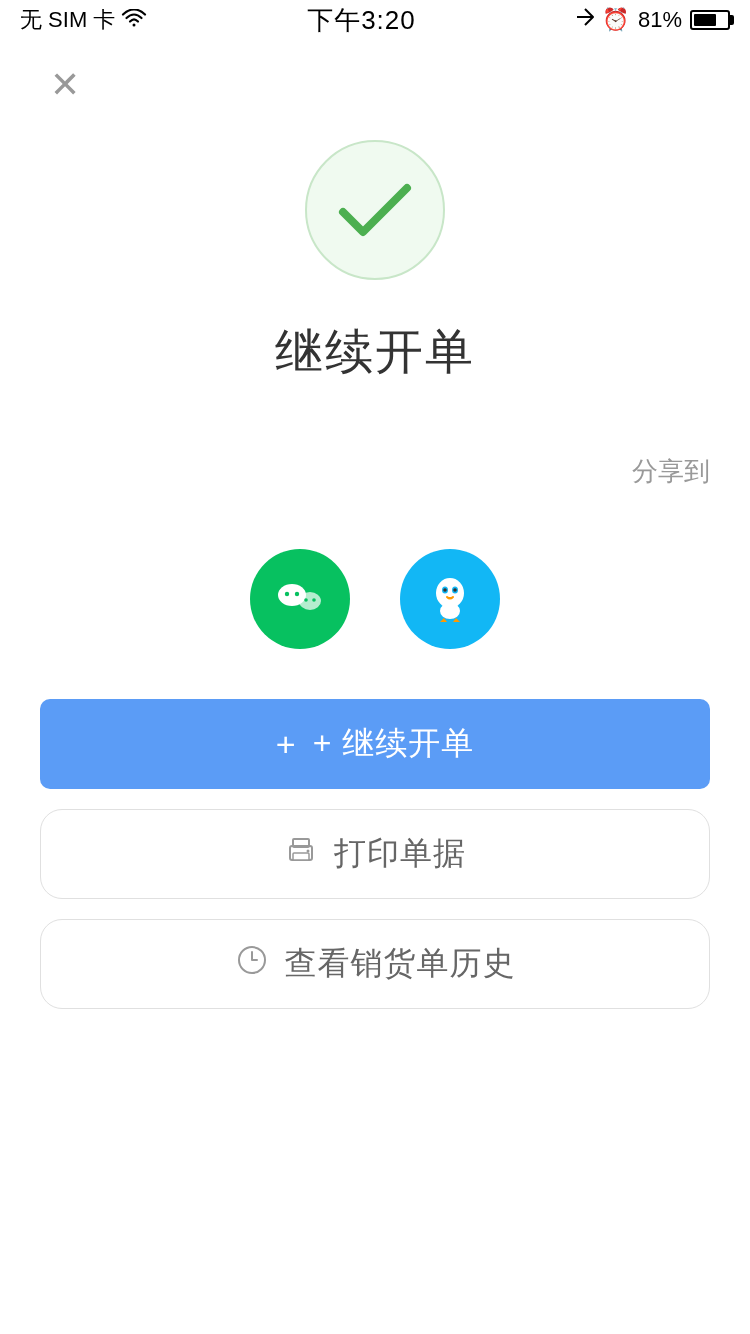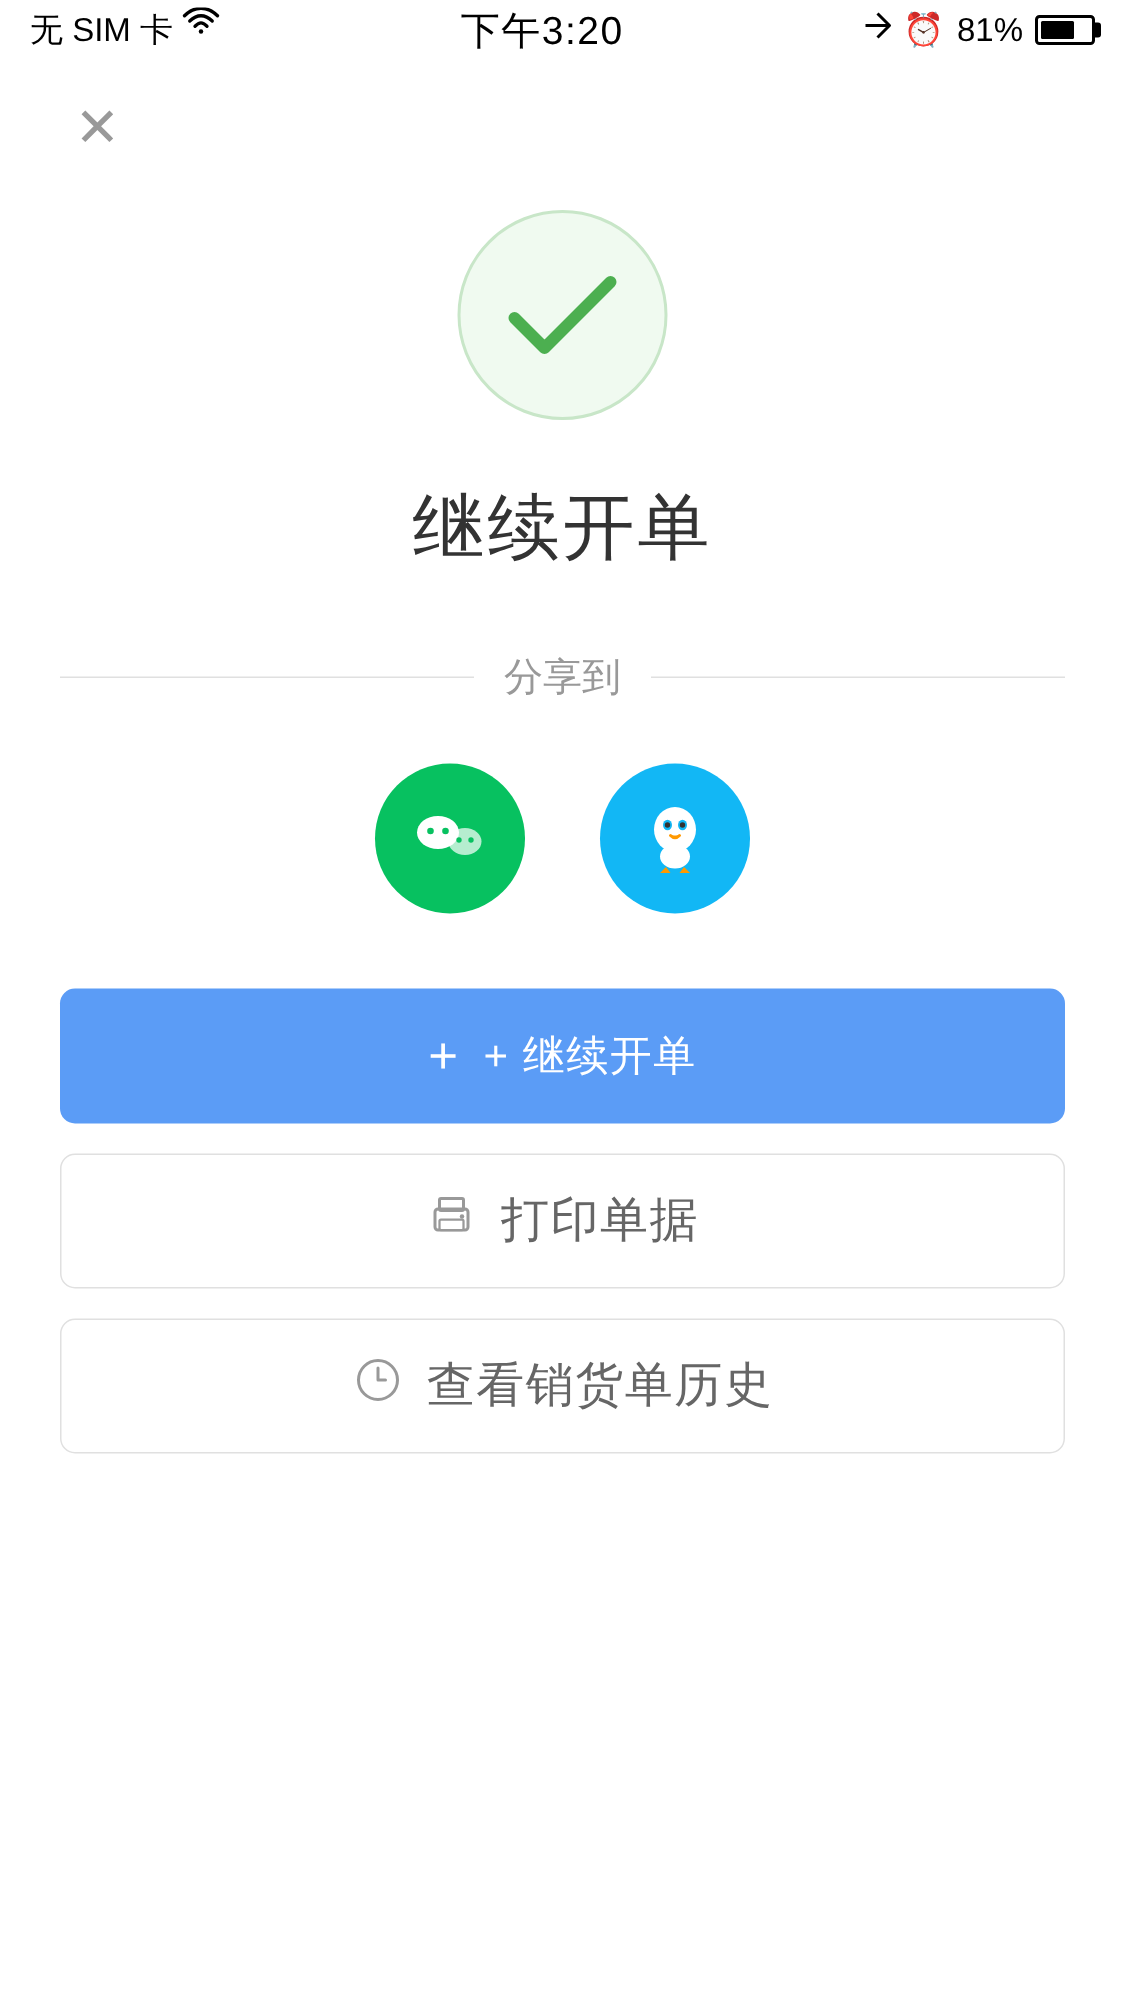--- a/index.html
+++ b/index.html
@@ -27,21 +27,21 @@
       align-items: center;
       justify-content: space-between;
       padding: 0 20px;
       font-size: 24px;
       font-weight: 500;
       color: #000;
     }
 
     .status-left {
       display: flex;
-      align-items: flex-start;
+      align-items: flex-end;
       gap: 5px;
       font-size: 22px;
     }
 
     .status-center {
       font-size: 26px;
       font-weight: 400;
       letter-spacing: 1px;
     }
 
@@ -139,23 +139,24 @@
       width: 100%;
       margin-top: 50px;
       display: flex;
       flex-direction: column;
       align-items: center;
     }
 
     .share-divider {
       width: 100%;
       display: flex;
-      align-items: center;
+      align-items: flex-end;
       gap: 20px;
       margin-bottom: 40px;
+      flex-direction: column;
     }
 
     .share-divider-line {
       flex: 1;
       height: 1px;
       background: #e0e0e0;
     }
 
     .share-label {
       font-size: 26px;
@@ -211,21 +212,21 @@
       color: #fff;
       font-weight: 400;
       letter-spacing: 1px;
     }
 
     .btn-secondary {
       width: 100%;
       height: 90px;
       background: #fff;
       border: 1px solid #e0e0e0;
-      border-radius: 10px;
+      border-radius: 22px;
       display: flex;
       align-items: center;
       justify-content: center;
       gap: 16px;
       cursor: pointer;
       font-size: 32px;
       color: #666;
       font-weight: 400;
       letter-spacing: 1px;
     }
@@ -316,21 +317,21 @@
           <path d="M36 49 L33 53 L40 53 Z" fill="#f90"></path>
         </svg>
       </div>
     </div>
   </div>
 
   <div class="buttons-section">
 
     <button class="btn-primary">
       <span style="font-size:34px;">+</span>
-      <span style="font-size:28px;">+ 继续开单</span>
+      <span style="font-size:32px;">+ 继续开单</span>
     </button>
 
     <button class="btn-secondary">
       <span>
         <svg width="34" height="34" viewBox="0 0 34 34" fill="none">
           <rect x="6" y="13" width="22" height="14" rx="2" stroke="#999" stroke-width="2" fill="none"></rect>
           <rect x="9" y="6" width="16" height="8" rx="1" stroke="#999" stroke-width="2" fill="none"></rect>
           <rect x="9" y="20" width="16" height="7" rx="1" stroke="#999" stroke-width="1.5" fill="white"></rect>
           <circle cx="24" cy="18" r="1.5" fill="#999"></circle>
         </svg>

